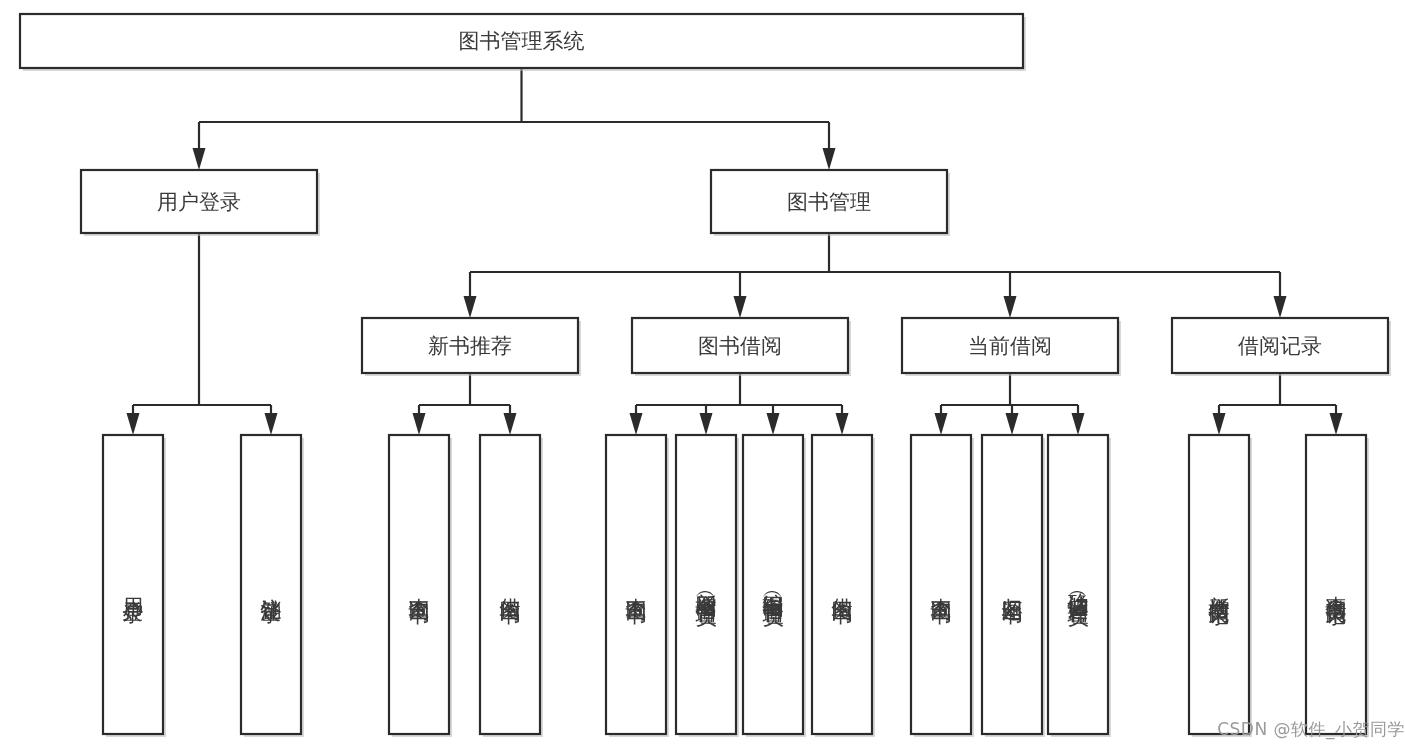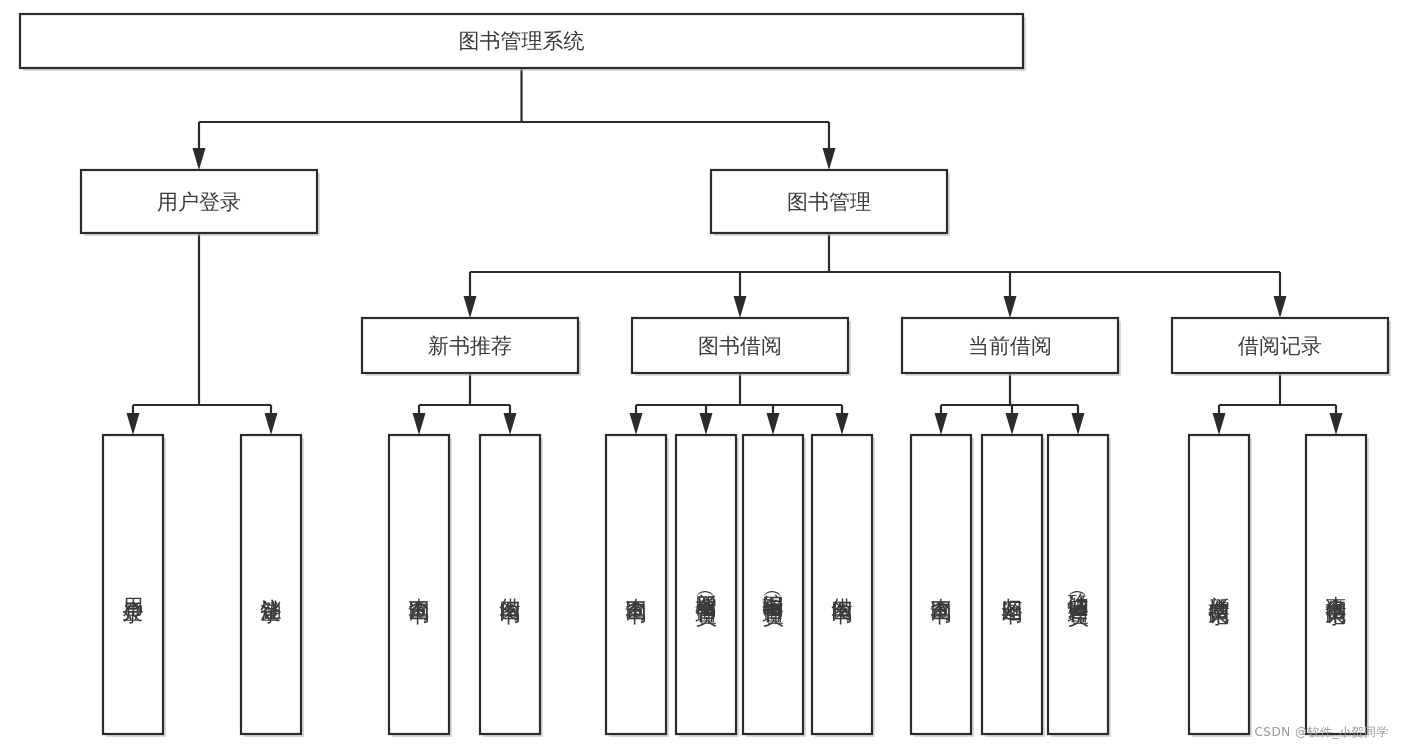--- a/index.html
+++ b/index.html
@@ -65,25 +65,25 @@
     line-height: 1.05;
     writing-mode: vertical-rl;
     text-orientation: upright;
     letter-spacing: 2px;
     white-space: nowrap;
     pointer-events: none;
     user-select: none;
   }
   .watermark {
     position: absolute;
-    right: 16px;
+    right: 0;
     bottom: 6px;
     color: #9a9a9a;
     font-family: "DejaVu Sans", "Liberation Sans", sans-serif;
-    font-size: 12px;
+    font-size: 17px;
     letter-spacing: 0.5px;
     white-space: nowrap;
   }
 </style>
 </head>
 <body>
 
 <div id="diagram-root">
 
   <svg class="diagram-canvas" viewBox="0 0 1405 747" xmlns="http://www.w3.org/2000/svg">

